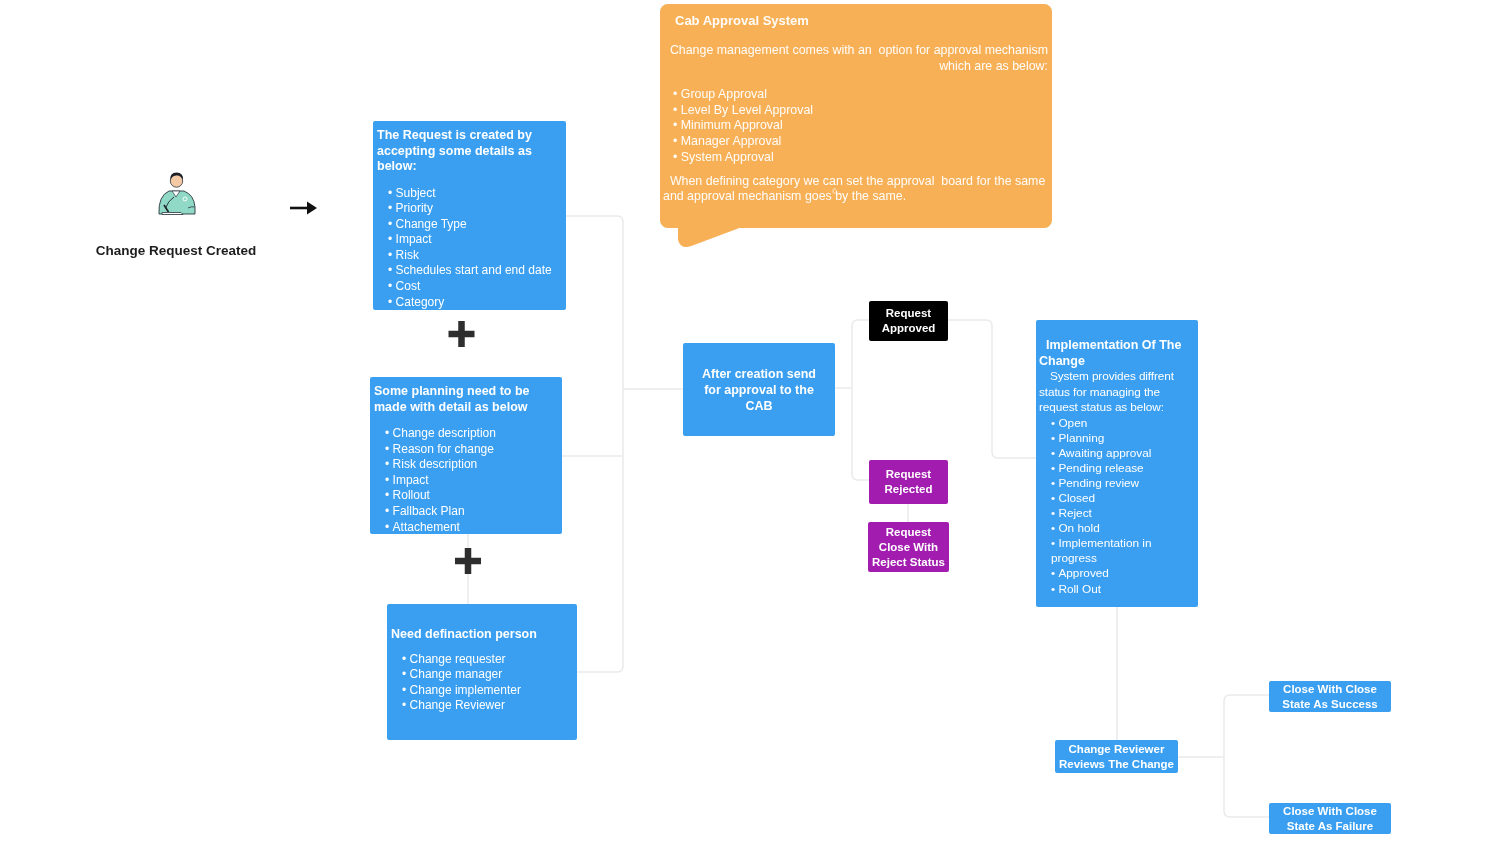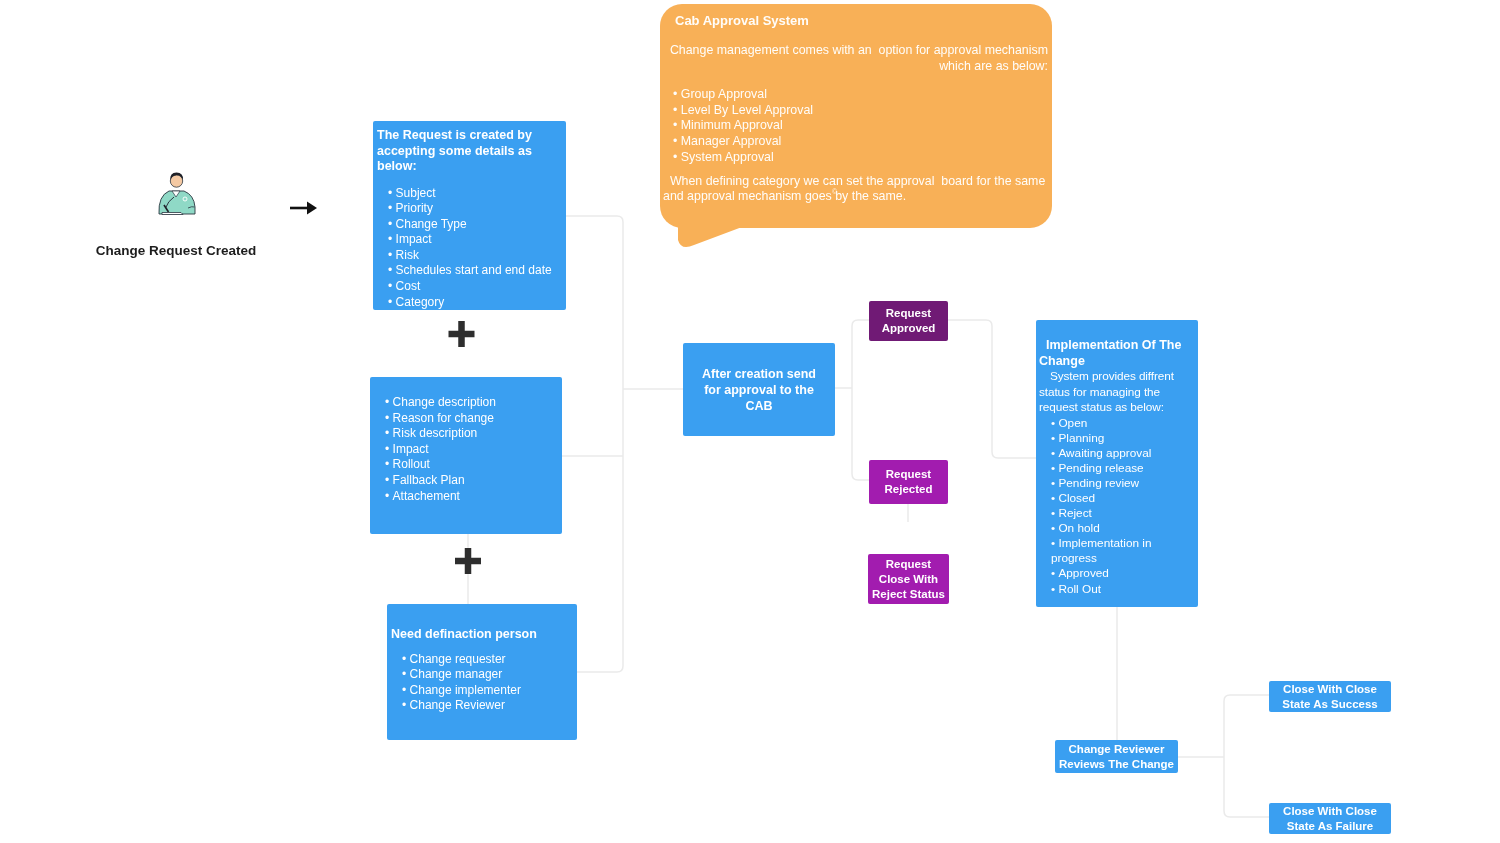--- a/index.html
+++ b/index.html
@@ -4,54 +4,54 @@
 <style>
   html,body{margin:0;padding:0;background:#fff;}
   #canvas{
     position:relative;width:1500px;height:843px;overflow:hidden;background:#ffffff;
     font-family:"Liberation Sans","DejaVu Sans",sans-serif;color:#232323;
   }
   svg.layer{position:absolute;left:0;top:0;width:1500px;height:843px;pointer-events:none;}
 
   
   .node{position:absolute;background:#3A9FF1;color:#fff;border-radius:2px;box-sizing:border-box;}
-  .node--green{background:#701a75;}
+  .node--green{background:#000000;}
   .node--red{background:#a21caf;}
   .node .title{font-weight:bold;font-size:12.5px;line-height:15.5px;}
   .center{display:flex;align-items:center;justify-content:center;text-align:center;}
   .small-label{font-weight:bold;font-size:11.5px;line-height:15px;text-align:center;padding:2px;}
 
   ul.bullets{list-style:none;margin:0;padding:0 0 0 11px;font-size:12px;line-height:15.6px;}
   ul.bullets li::before{content:"\2022\00a0";}
 
   
   #box-request{left:373px;top:121px;width:193px;height:189px;padding:7px 4px 0 4px;}
   #box-request ul{margin-top:11px;}
   #box-planning{left:370px;top:377px;width:192px;height:157px;padding:7px 4px 0 4px;}
   #box-planning ul{margin-top:11px;}
   #box-person{left:387px;top:604px;width:190px;height:136px;padding:23px 4px 0 4px;}
   #box-person ul{margin-top:9px;}
 
   
   #box-cab{left:683px;top:343px;width:152px;height:93px;font-weight:bold;font-size:12.5px;line-height:16px;}
   #box-approved{left:869px;top:301px;width:79px;height:40px;}
   #box-rejected{left:869px;top:460px;width:79px;height:44px;}
-  #box-close-reject{left:868px;top:522px;width:81px;height:50px;margin-top:32px;}
+  #box-close-reject{left:868px;top:522px;width:81px;height:50px;}
   #box-impl{left:1036px;top:320px;width:162px;height:287px;padding:18px 2px 0 3px;}
   #box-impl .title{text-indent:7px;}
   #box-impl .subtitle{font-size:11.8px;line-height:15.5px;text-indent:11px;letter-spacing:-0.1px;}
   #box-impl ul{font-size:11.8px;line-height:15.1px;padding-left:12px;}
   #box-reviewer{left:1055px;top:740px;width:123px;height:33px;}
   #box-close-success{left:1269px;top:681px;width:122px;height:31px;}
   #box-close-failure{left:1269px;top:803px;width:122px;height:31px;}
 
   
   #note{
     position:absolute;left:660px;top:4px;width:392px;height:224px;background:#F8B057;
-    border-radius:22px;color:#fffdfa;box-sizing:border-box;padding:9px 4px 0 3px;
+    border-radius:8px;color:#fffdfa;box-sizing:border-box;padding:9px 4px 0 3px;
   }
   #note .note-title{font-weight:bold;font-size:13px;padding-left:12px;}
   #note p{margin:0;font-size:12.4px;line-height:15.5px;white-space:pre-wrap;}
   #note .intro{margin-top:15px;text-align:right;}
   #note ul{list-style:none;margin:13px 0 0 0;padding:0 0 0 10px;font-size:12.4px;line-height:15.7px;white-space:normal;}
   #note ul li::before{content:"\2022\00a0";}
   #note .footer{margin-top:8px;}
   #note .copy{position:absolute;left:172px;top:184px;font-size:7px;opacity:.85;}
   #note-tail{position:absolute;left:668px;top:227px;width:80px;height:28px;}
 
@@ -138,20 +138,21 @@
         <li>Change Type</li>
         <li>Impact</li>
         <li>Risk</li>
         <li>Schedules start and end date</li>
         <li>Cost</li>
         <li>Category</li>
       </ul>
   </div>
 
   <div class="node" id="box-planning">
+    <div class="title">Some planning need to be made with detail as below</div>
     <ul class="bullets">
         <li>Change description</li>
         <li>Reason for change</li>
         <li>Risk description</li>
         <li>Impact</li>
         <li>Rollout</li>
         <li>Fallback Plan</li>
         <li>Attachement</li>
       </ul>
   </div>

